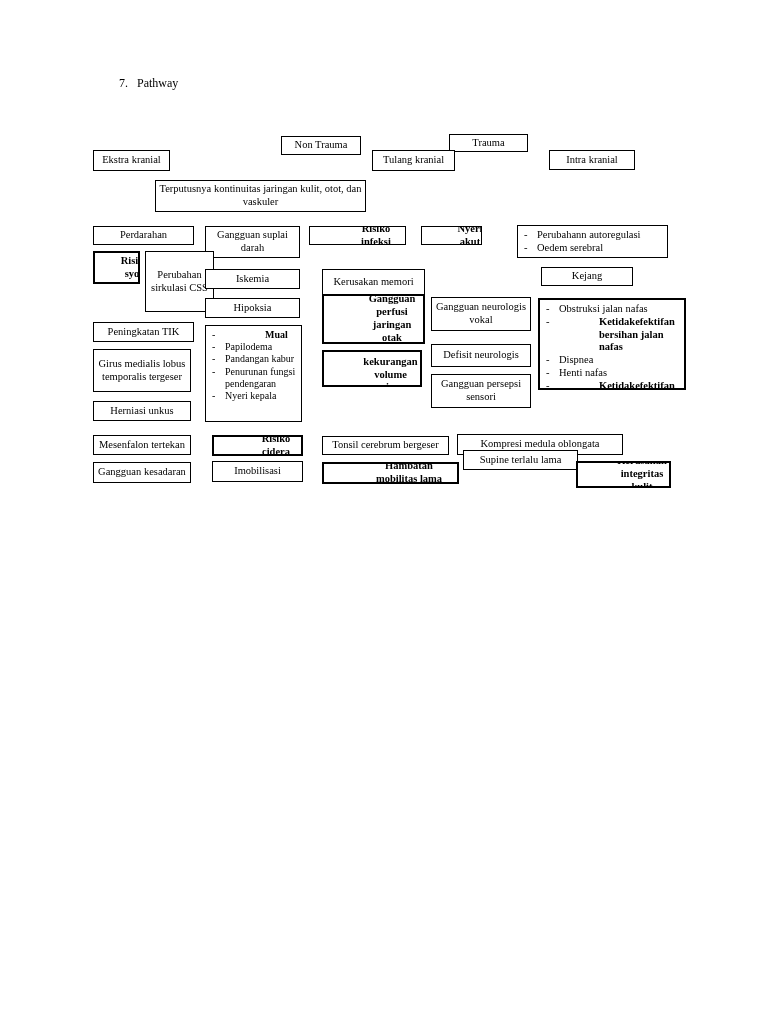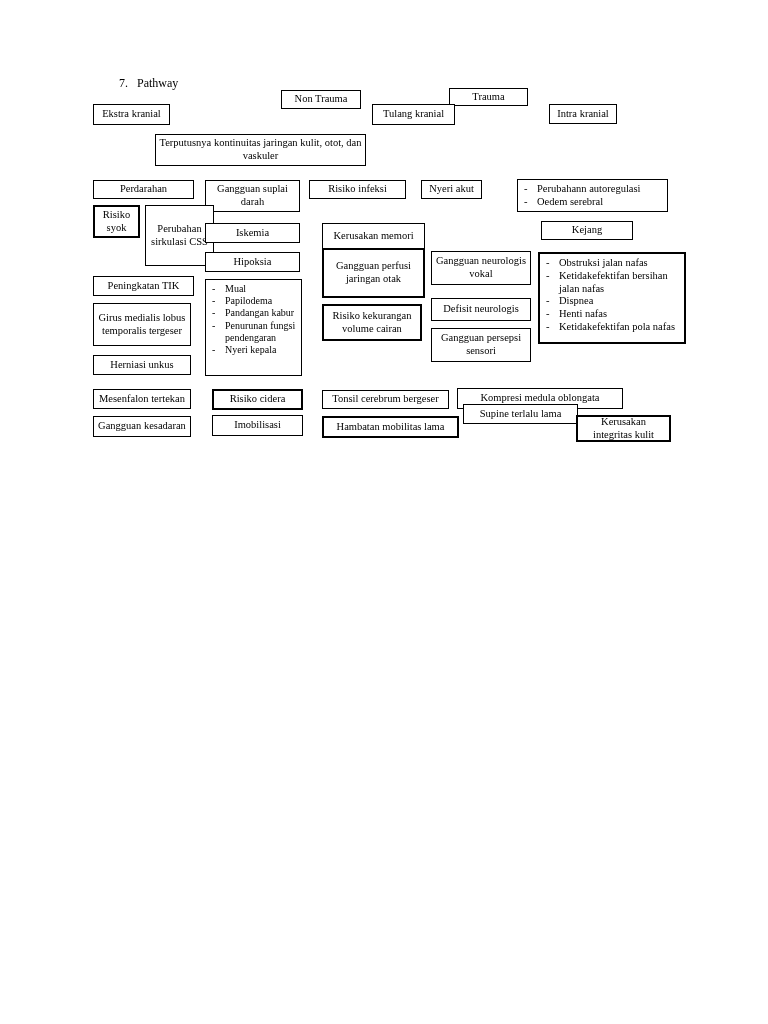--- a/index.html
+++ b/index.html
@@ -1,23 +1,23 @@
 <!DOCTYPE html>
 <html><head>
 <meta charset="utf-8">
 <style>
   html,body{margin:0;padding:0;background:#ffffff;}
   .page{position:relative;width:768px;height:1024px;background:#ffffff;overflow:hidden;
         font-family:"Liberation Serif", serif;color:#000;}
   .title{position:absolute;left:119px;top:76px;font-size:12px;display:flex;gap:9px;}
   .box{position:absolute;border:1px solid #000;background:#fff;display:flex;
        align-items:center;justify-content:center;text-align:center;
-       font-size:10.5px;line-height:1.22;padding:1px 3px;box-sizing:border-box;overflow:hidden;}
+       font-size:10.5px;line-height:1.22;padding:1px 3px;box-sizing:border-box;overflow:hidden;margin-top:46px;}
   .b2{border-width:2px;}
-  .bold{font-weight:normal;}
+  .bold{font-weight:bold;padding-left:40px;}
   .wrap{overflow-wrap:anywhere;}
   .list{display:block;text-align:left;padding:3px 4px;}
   .li{display:flex;align-items:flex-start;}
   .dash{flex:0 0 13px;padding-left:2px;}
   .li-text{flex:1;}
   .li-text.justify{text-align:justify;}
 </style>
 </head>
 <body>
 
@@ -33,21 +33,21 @@
     </div>
   <div class="box" style="left:449px;top:88px;width:79px;height:18px">
     <span>Trauma</span>
     </div>
   <div class="box" style="left:93px;top:104px;width:77px;height:21px">
     <span>Ekstra kranial</span>
     </div>
   <div class="box" style="left:372px;top:104px;width:83px;height:21px">
     <span>Tulang kranial</span>
     </div>
-  <div class="box" style="left:549px;top:104px;width:68px;height:20px">
+  <div class="box" style="left:549px;top:104px;width:86px;height:20px">
     <span>Intra kranial</span>
     </div>
 
   <div class="box" style="left:155px;top:134px;width:211px;height:32px">
     <span>Terputusnya kontinuitas jaringan kulit, otot, dan vaskuler</span>
     </div>
 
   <div class="box" style="left:93px;top:180px;width:101px;height:19px">
     <span>Perdarahan</span>
     </div>

